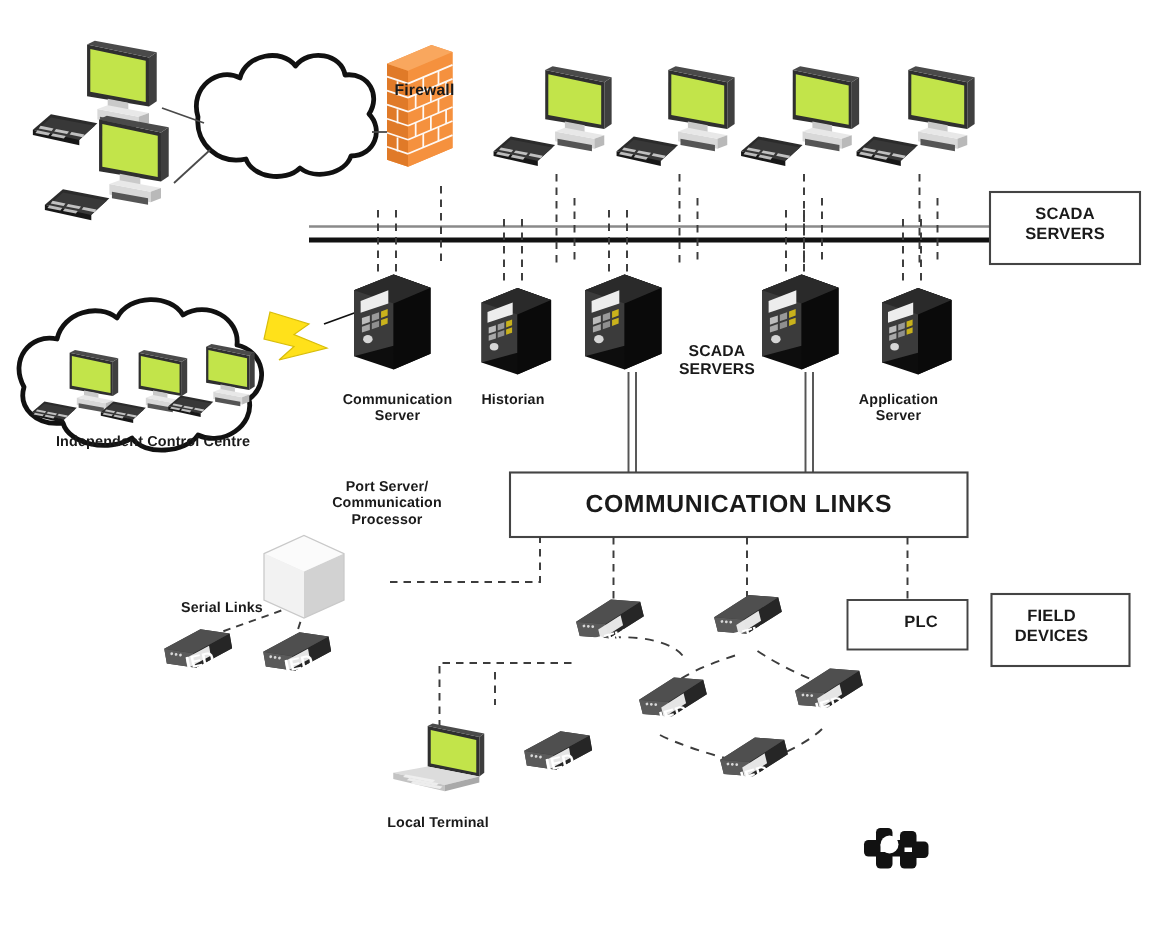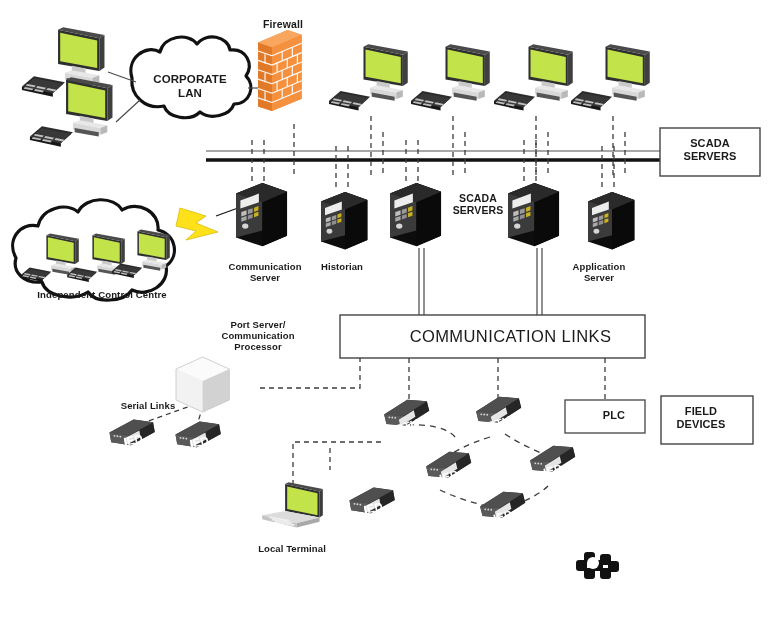--- a/index.html
+++ b/index.html
@@ -2,23 +2,23 @@
 <html><head>
 <meta charset="utf-8">
 <style>
   html,body{margin:0;padding:0;background:#ffffff;}
   body{width:768px;height:617px;overflow:hidden;font-family:"Liberation Sans",sans-serif;}
   #stage{position:relative;width:768px;height:617px;background:#fff;}
   #svgroot{position:absolute;left:0;top:0;width:768px;height:617px;}
   .lbl{position:absolute;font-family:"Liberation Sans",sans-serif;color:#1a1a1a;
        font-weight:bold;text-align:center;line-height:1.18;letter-spacing:.1px;}
   .lbl.sm{font-size:9.5px;font-weight:bold;}
-  .lbl.md{font-size:10.5px;font-weight:bold;}
+  .lbl.md{font-size:10.5px;font-weight:bold;margin-top:36px;}
   .lbl.bx{font-size:11px;font-weight:bold;}
-  .lbl.big{font-size:16.5px;font-weight:normal;letter-spacing:.4px;padding-left:18px;}
+  .lbl.big{font-size:16.5px;font-weight:bold;letter-spacing:.4px;}
   .lbl.cloudtxt{font-size:11.5px;font-weight:bold;}
   .lbl.icctxt{font-size:9.6px;font-weight:bold;}
   .brand{position:absolute;font-size:18.5px;font-weight:bold;color:#111;letter-spacing:.6px;
          font-family:"Liberation Sans",sans-serif;}
   .devtxt{font-family:"Liberation Sans",sans-serif;font-weight:bold;fill:#ffffff;}
 </style>
 </head>
 <body>
 
 <div id="stage">
@@ -341,24 +341,20 @@
       <text transform="translate(504,520) rotate(-16)">IED</text>
     </g>
 
     <g transform="translate(576,552)">
       <use href="#logoGlyph"></use>
     </g>
   </svg>
 
   <div class="lbl md" style="left:248px;top:18px;width:70px;">Firewall</div>
 
-  <div class="lbl cloudtxt" style="left:140px;top:73px;width:100px;">
-    <div>CORPORATE</div>
-    <div>LAN</div>
-  </div>
 
   <div class="lbl bx" style="left:660px;top:137px;width:100px;">
     <div>SCADA</div>
     <div>SERVERS</div>
   </div>
 
   <div class="lbl md" style="left:430px;top:192px;width:96px;">
     <div>SCADA</div>
     <div>SERVERS</div>
   </div>

